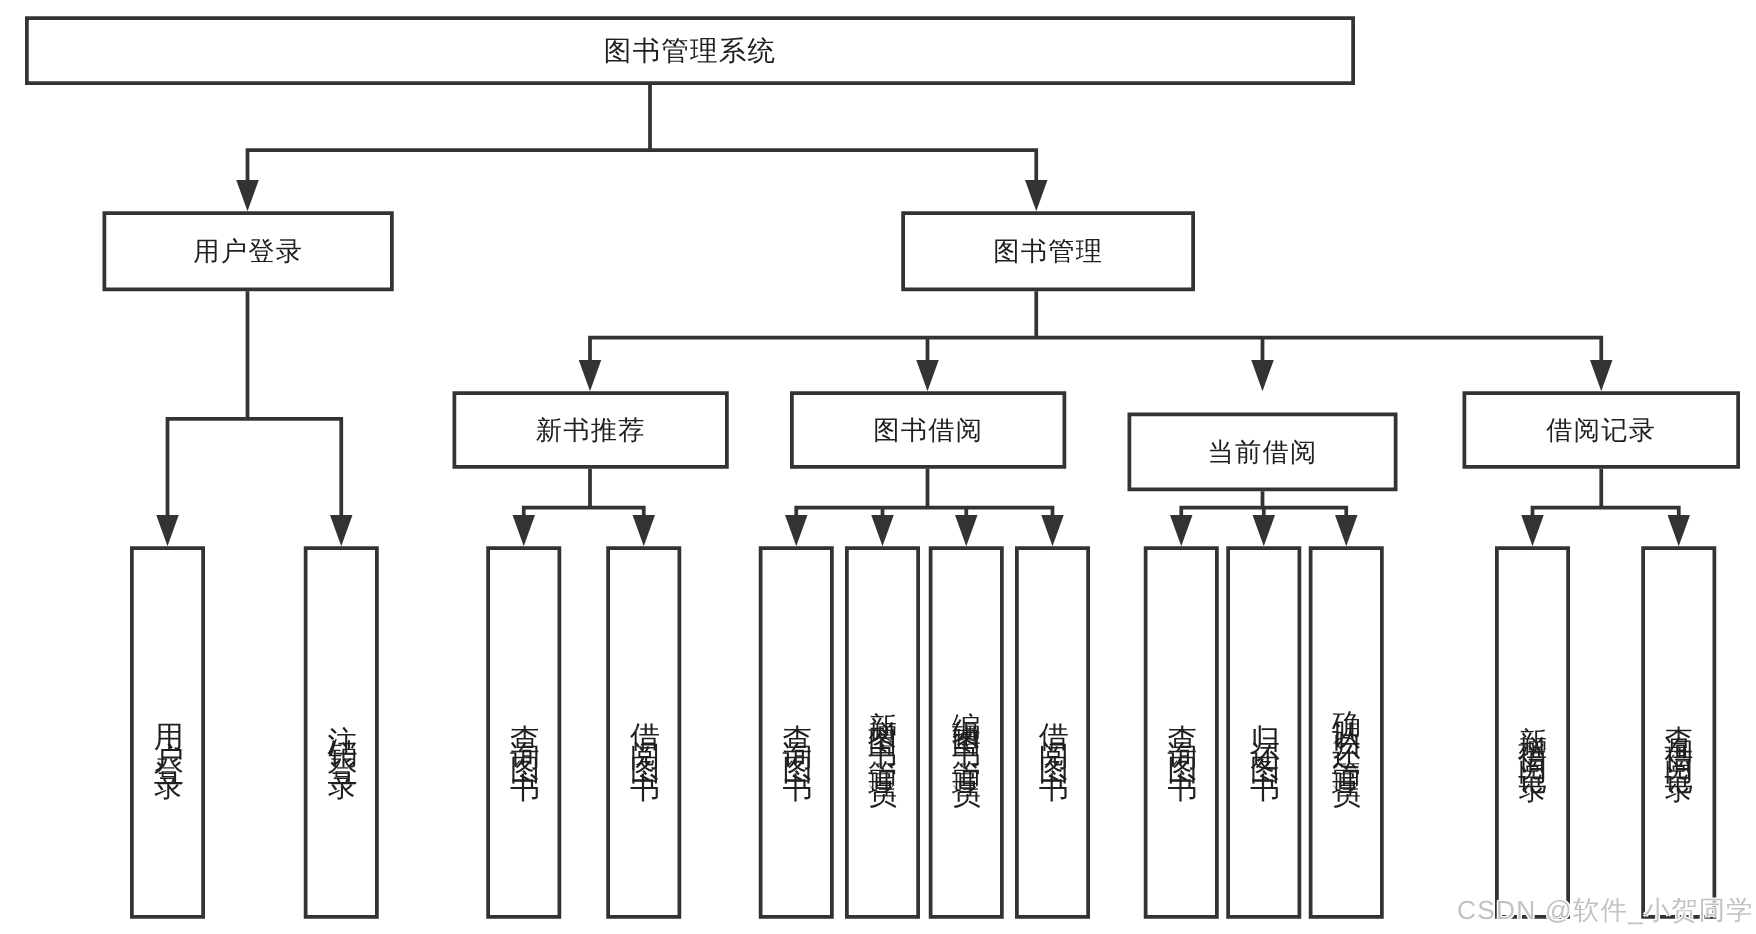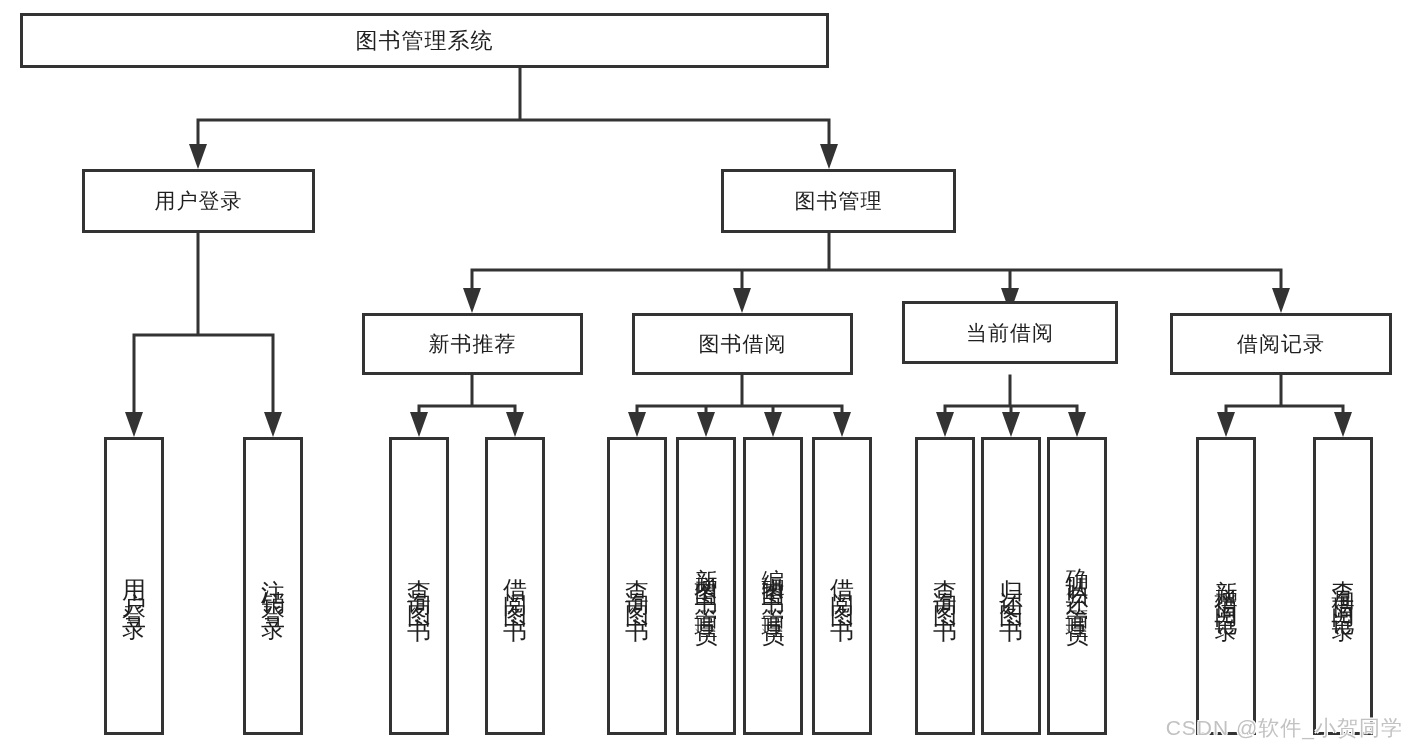--- a/index.html
+++ b/index.html
@@ -86,38 +86,38 @@
       <polygon points="1002,412 1020,412 1011,437"></polygon>
       <polygon points="1068,412 1086,412 1077,437"></polygon>
     </g>
     <g>
       <path d="M1281 375 V406 M1226 406 H1343 M1226 406 V414 M1343 406 V414"></path>
       <polygon points="1217,412 1235,412 1226,437"></polygon>
       <polygon points="1334,412 1352,412 1343,437"></polygon>
     </g>
   </svg>
 
-  <div class="node root" style="left:20px;top:13px;width:809px;height:55px">
+  <div class="node root" style="left:20px;top:13px;width:1064px;height:55px">
     <span class="lbl">图书管理系统</span>
   </div>
 
   <div class="node" style="left:82px;top:169px;width:233px;height:64px">
     <span class="lbl">用户登录</span>
   </div>
   <div class="node" style="left:721px;top:169px;width:235px;height:64px">
     <span class="lbl">图书管理</span>
   </div>
 
   <div class="node" style="left:632px;top:313px;width:221px;height:62px">
     <span class="lbl">图书借阅</span>
   </div>
   <div class="node" style="left:362px;top:313px;width:221px;height:62px">
     <span class="lbl">新书推荐</span>
   </div>
-  <div class="node" style="left:902px;top:301px;width:216px;height:63px">
+  <div class="node" style="left:902px;top:330px;width:216px;height:63px">
     <span class="lbl">当前借阅</span>
   </div>
   <div class="node" style="left:1170px;top:313px;width:222px;height:62px">
     <span class="lbl">借阅记录</span>
   </div>
 
   <div class="node v" style="left:104px">
     <span class="vlbl short">用户登录</span>
   </div>
   <div class="node v" style="left:243px">

